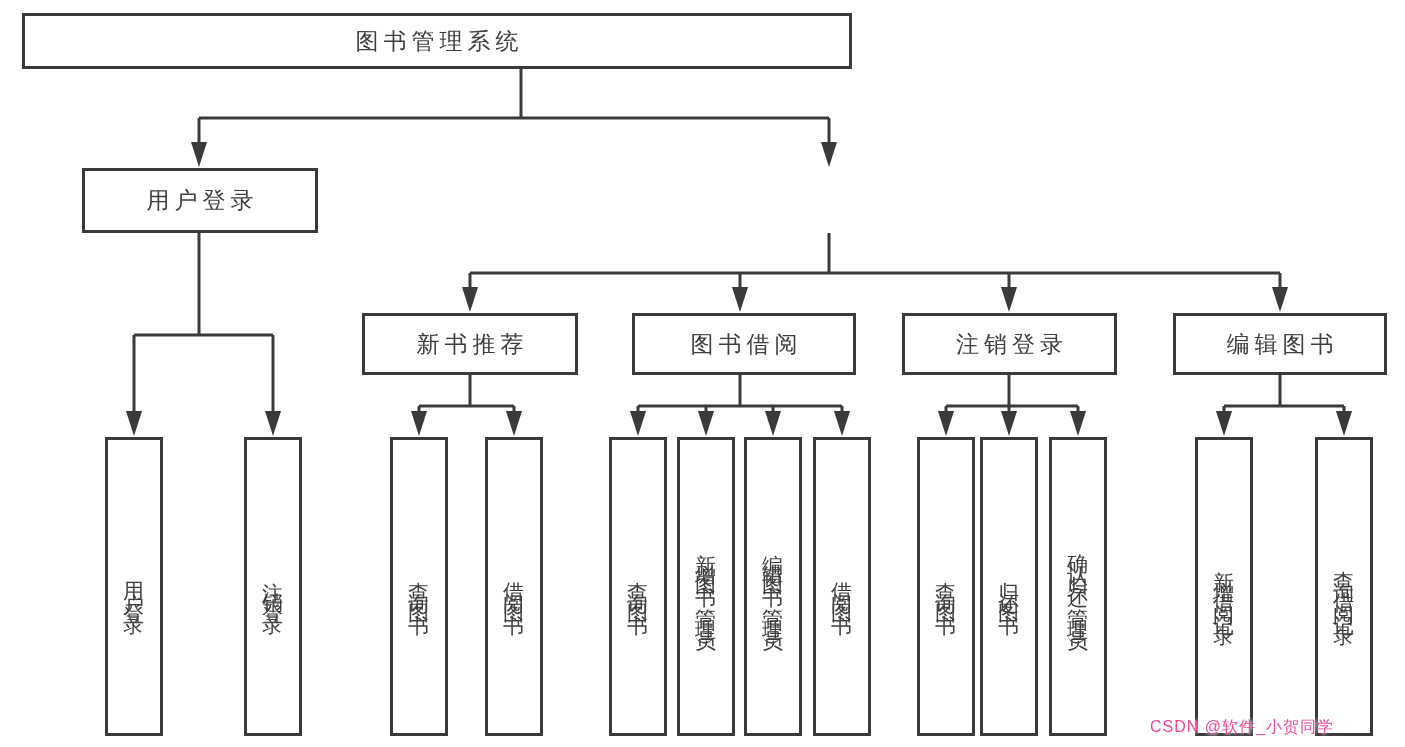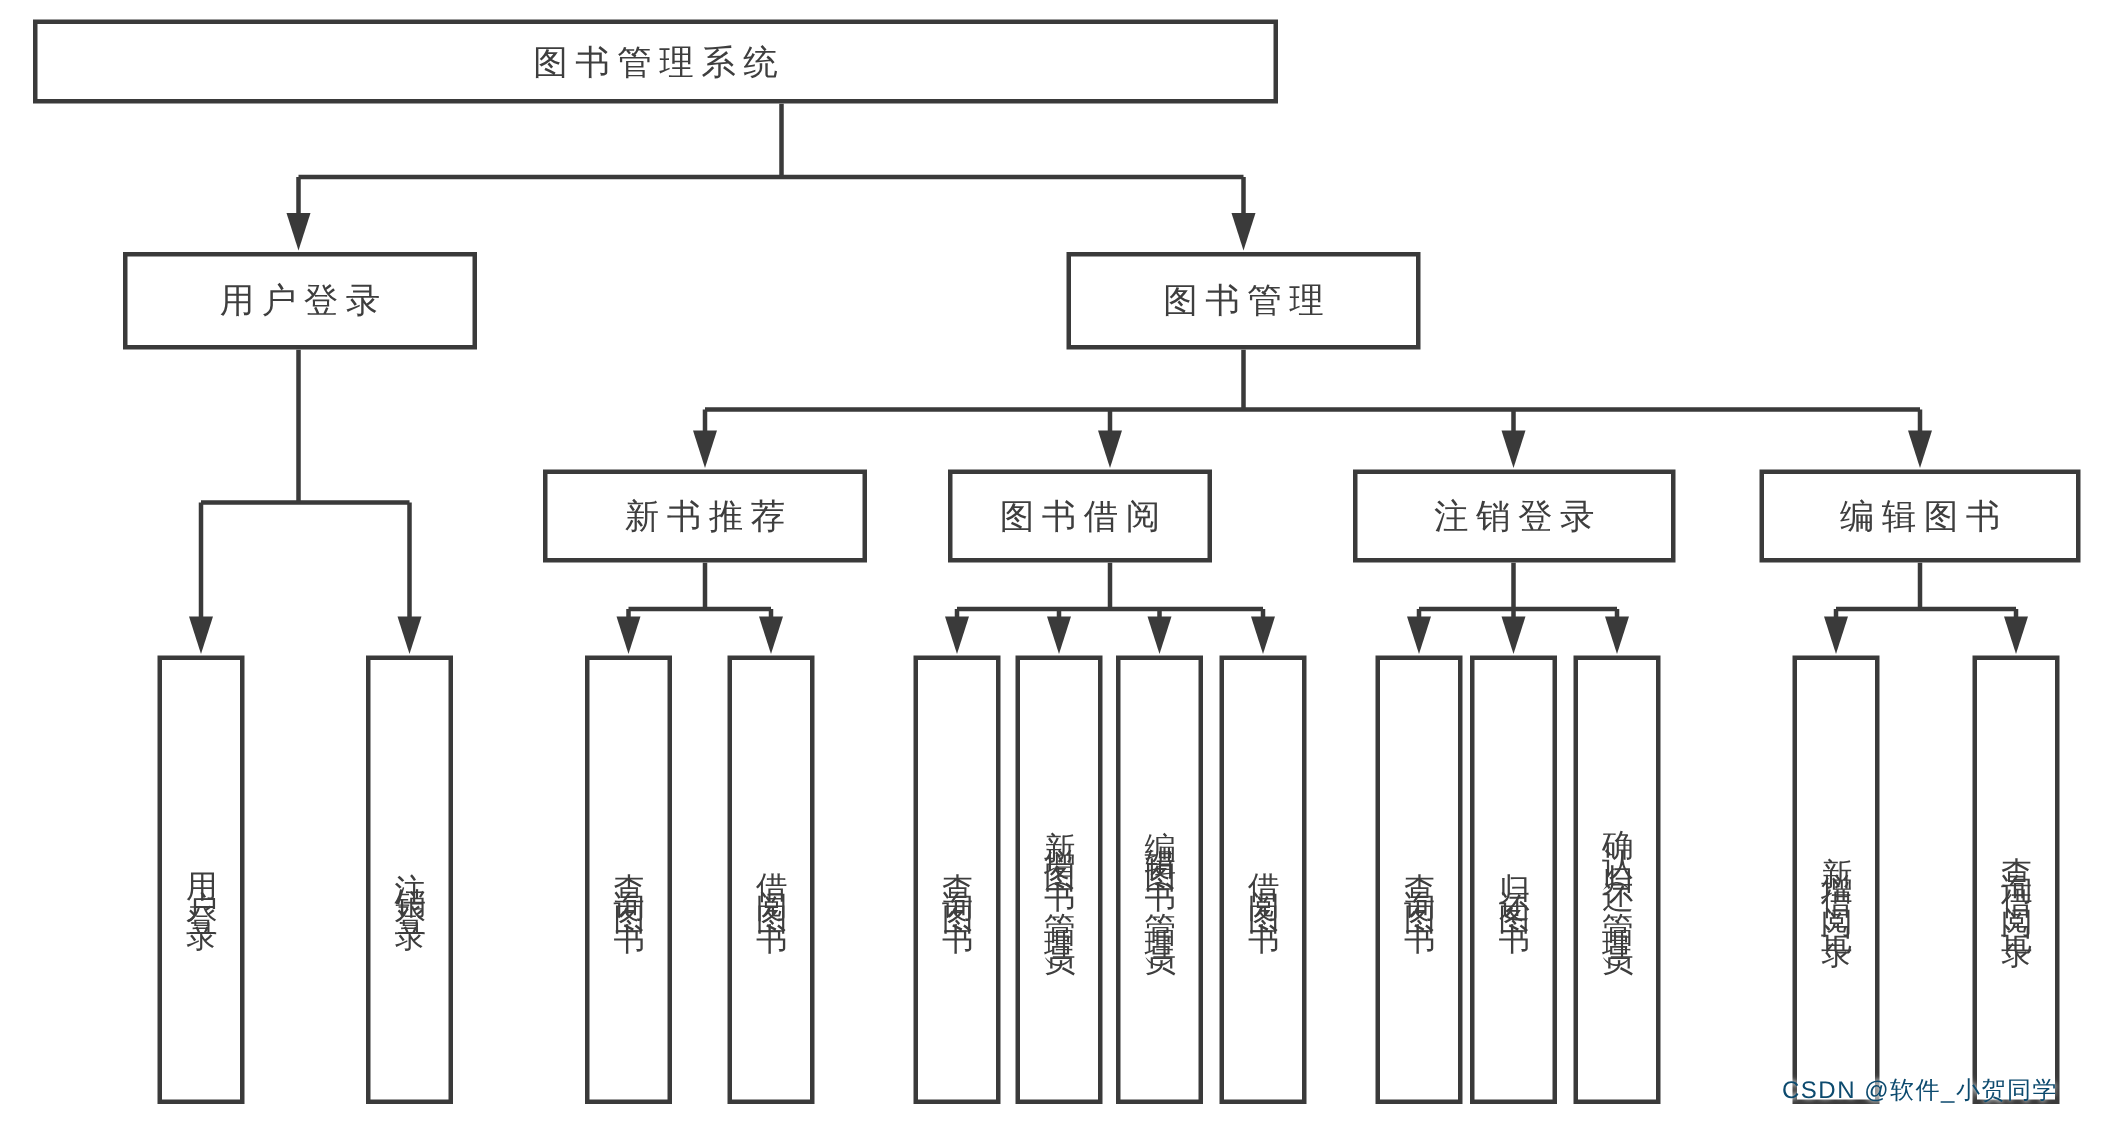--- a/index.html
+++ b/index.html
@@ -38,26 +38,26 @@
   .leaf .lbl {
     writing-mode: vertical-rl;
     font-size: 21px;
     letter-spacing: 11px;
     color: #3e3e3e;
     line-height: 1;
     white-space: nowrap;
   }
   .watermark {
     position: absolute;
-    left: 1188px;
+    left: 1150px;
     top: 717px;
     z-index: 3;
     font-size: 16px;
     letter-spacing: 1px;
-    color: #0c4a6e;
+    color: #ec4899;
     text-shadow: 0 0 3px #ffffff, 0 0 5px #ffffff;
     white-space: nowrap;
   }
 </style>
 </head>
 <body>
 
 <div class="canvas">
 
   <svg class="connectors" viewBox="0 0 1405 747" xmlns="http://www.w3.org/2000/svg">
@@ -103,28 +103,25 @@
     </g>
   </svg>
 
   <div class="box head root" style="left:22px; top:13px; width:830px; height:56px;">
     <span class="lbl">图书管理系统</span>
   </div>
 
   <div class="box head" style="left:82px; top:168px; width:236px; height:65px;">
     <span class="lbl">用户登录</span>
   </div>
-  <div class="box head" style="left:711px; top:168px; width:236px; height:65px;">
-    <span class="lbl">图书管理</span>
-  </div>
 
   <div class="box head" style="left:362px; top:313px; width:216px; height:62px;">
     <span class="lbl">新书推荐</span>
   </div>
-  <div class="box head" style="left:632px; top:313px; width:176px; height:62px;">
+  <div class="box head" style="left:632px; top:313px; width:224px; height:62px;">
     <span class="lbl">图书借阅</span>
   </div>
   <div class="box head" style="left:902px; top:313px; width:215px; height:62px;">
     <span class="lbl">注销登录</span>
   </div>
   <div class="box head" style="left:1173px; top:313px; width:214px; height:62px;">
     <span class="lbl">编辑图书</span>
   </div>
 
   <div class="box leaf" style="left:105px; top:437px; width:58px; height:299px;">

